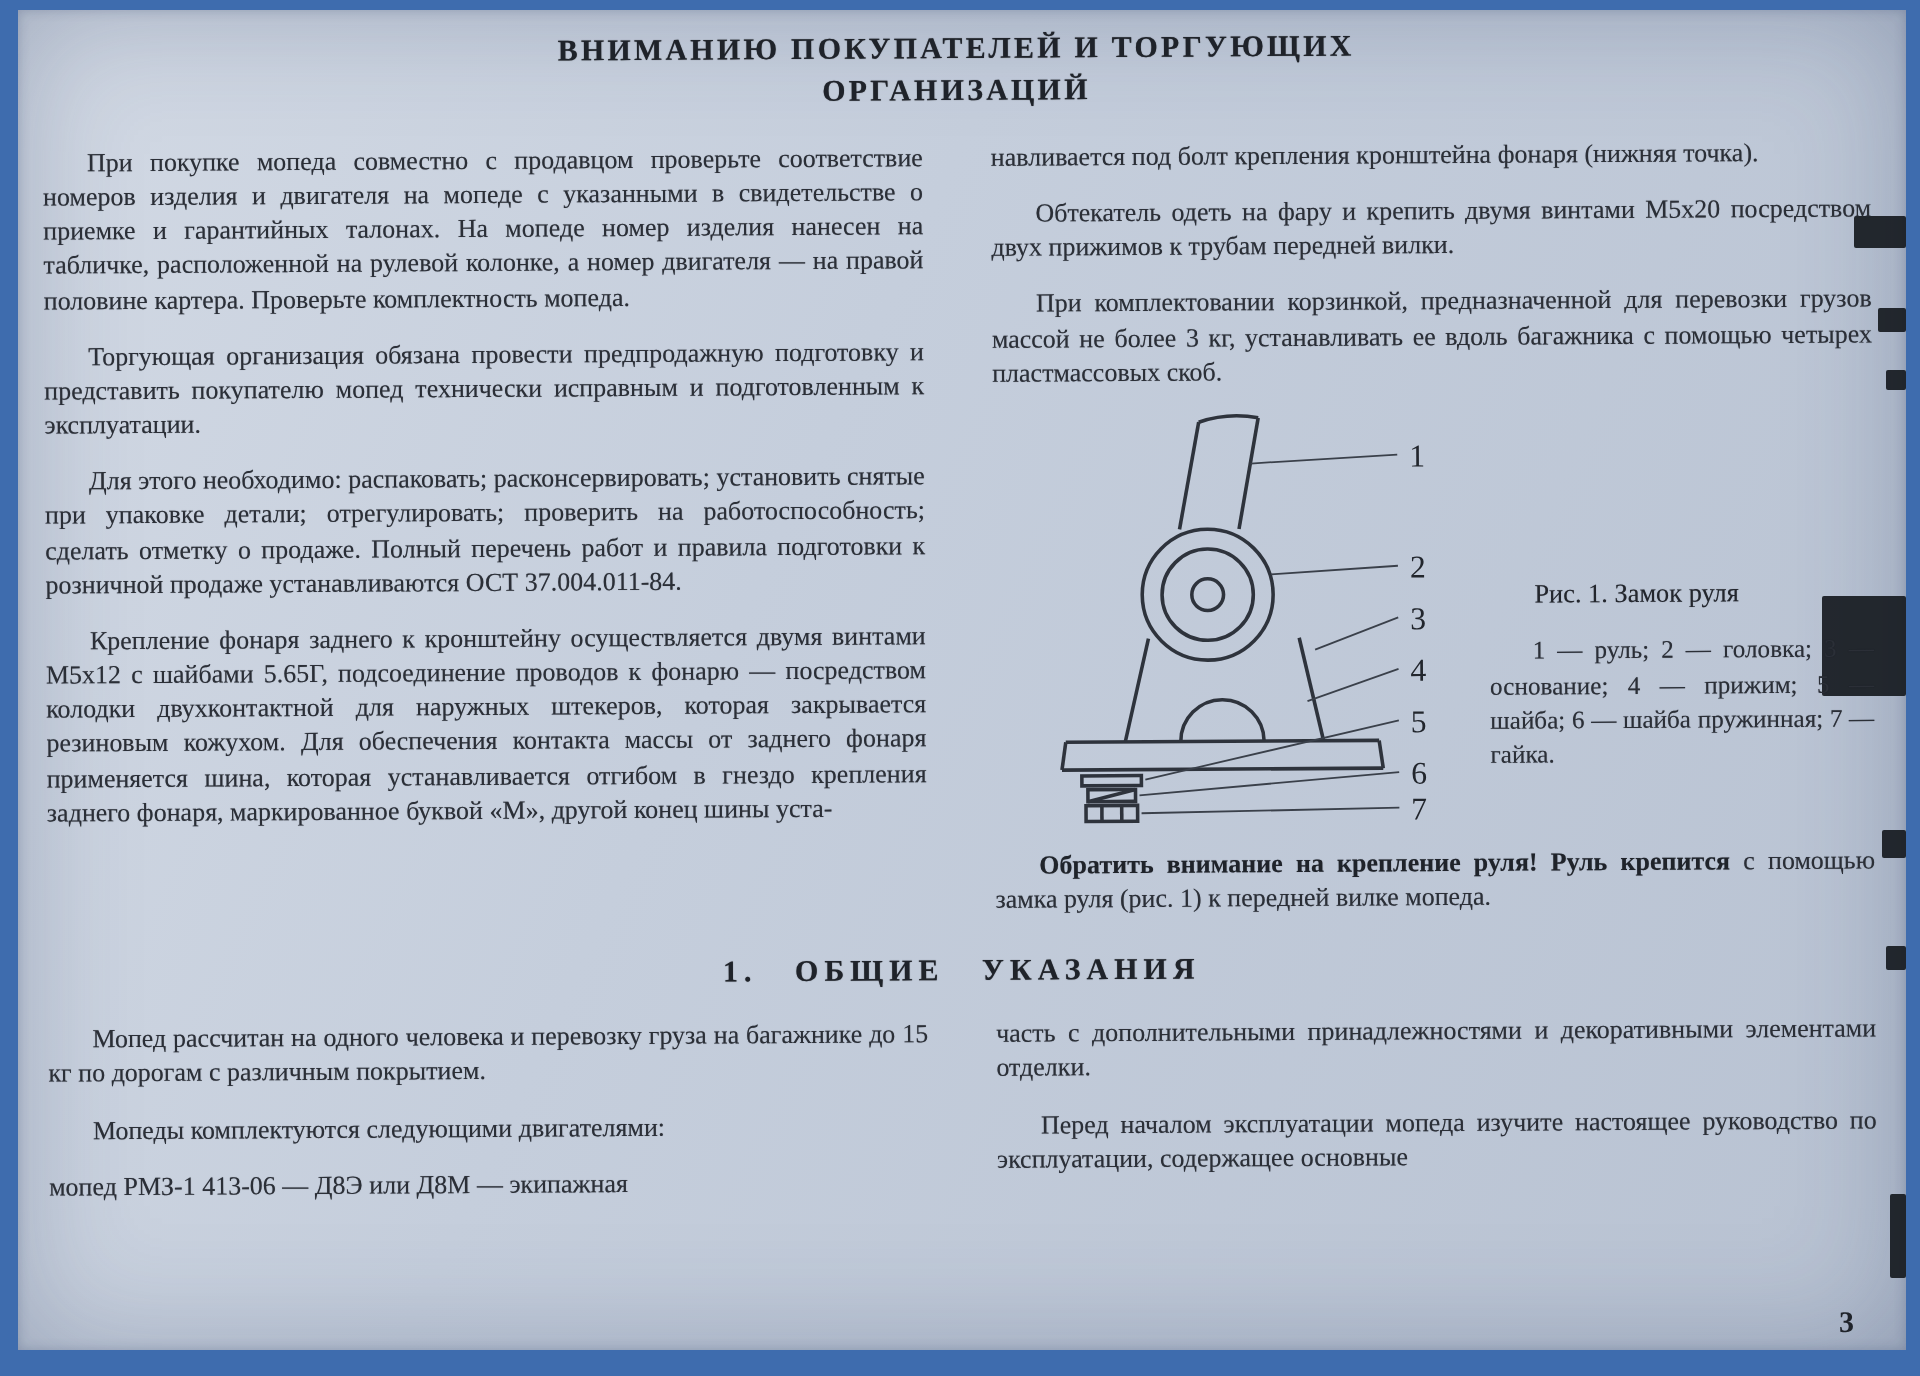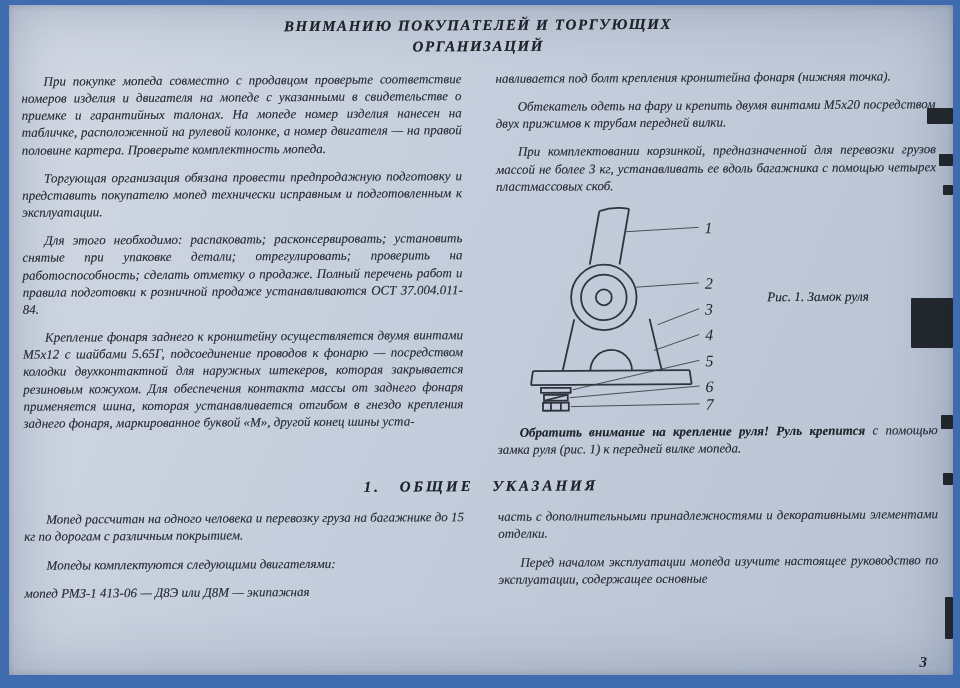--- a/index.html
+++ b/index.html
@@ -6,21 +6,20 @@
   body{
     width:960px;height:688px;position:relative;overflow:hidden;
     background:#3e6cae;
     font-family:"Liberation Serif", serif;
   }
   .page{
     position:absolute;top:5px;left:9px;right:7px;bottom:13px;
     background:linear-gradient(115deg,#d2d9e4 0%,#c5cedc 40%,#b8c2d2 100%);
     box-shadow:inset 0 0 60px rgba(35,55,95,.28), inset 0 0 6px rgba(35,55,95,.25);
     color:#272b33;
-    font-style:italic;
   }
   .content{
     position:absolute;top:8px;left:12px;right:14px;bottom:8px;
     transform:rotate(-0.35deg);
   }
   .title{
     text-align:center;font-weight:bold;font-size:15px;letter-spacing:1.6px;
     line-height:1.4;margin-top:2px;color:#1f232a;
     text-shadow:0 0 .5px rgba(0,0,0,.55);
   }
@@ -118,20 +117,21 @@
             <text x="210" y="28">1</text>
             <text x="210" y="84">2</text>
             <text x="210" y="110">3</text>
             <text x="210" y="136">4</text>
             <text x="210" y="162">5</text>
             <text x="210" y="188">6</text>
             <text x="210" y="206">7</text>
           </svg>
           <div class="fig-side">
             <p class="fig-caption">Рис. 1. Замок руля</p>
+            <p class="fig-legend">1 — руль; 2 — головка; 3 — основание; 4 — прижим; 5 — шайба; 6 — шайба пружинная; 7 — гайка.</p>
           </div>
         </div>
 
         <p><span class="note-lead">Обратить внимание на крепление руля! Руль крепится</span><span> с помощью замка руля (рис. 1) к передней вилке мопеда.</span></p>
       </div>
     </div>
 
     <div class="section-heading">1. ОБЩИЕ УКАЗАНИЯ</div>
 
     <div class="cols">

